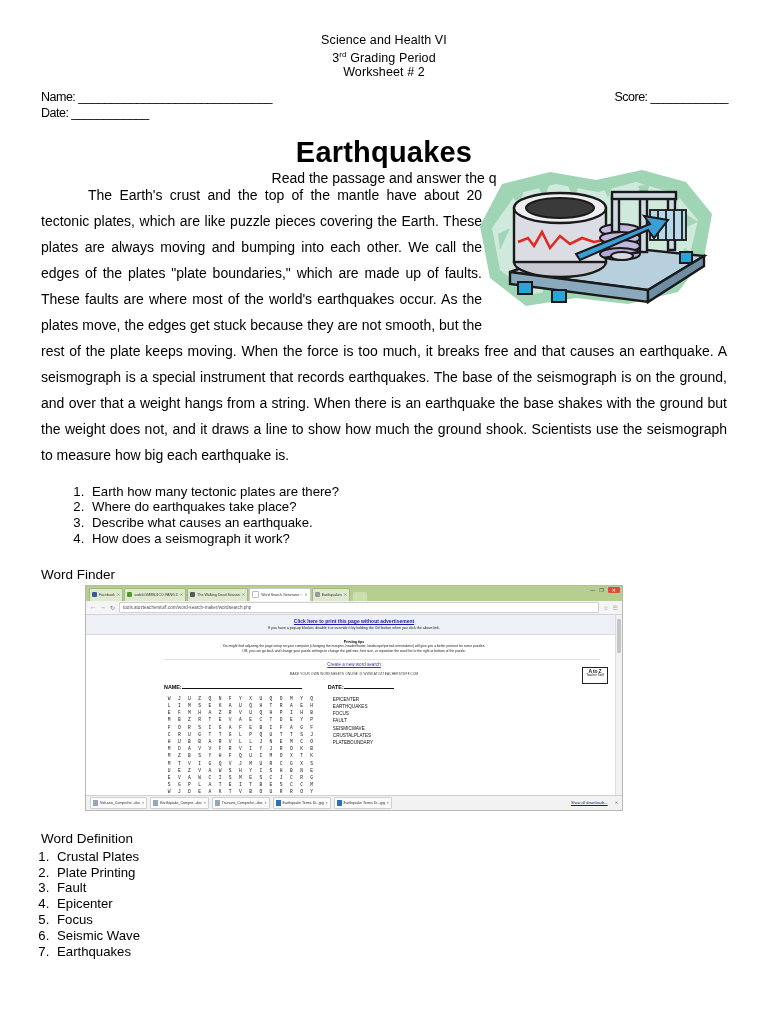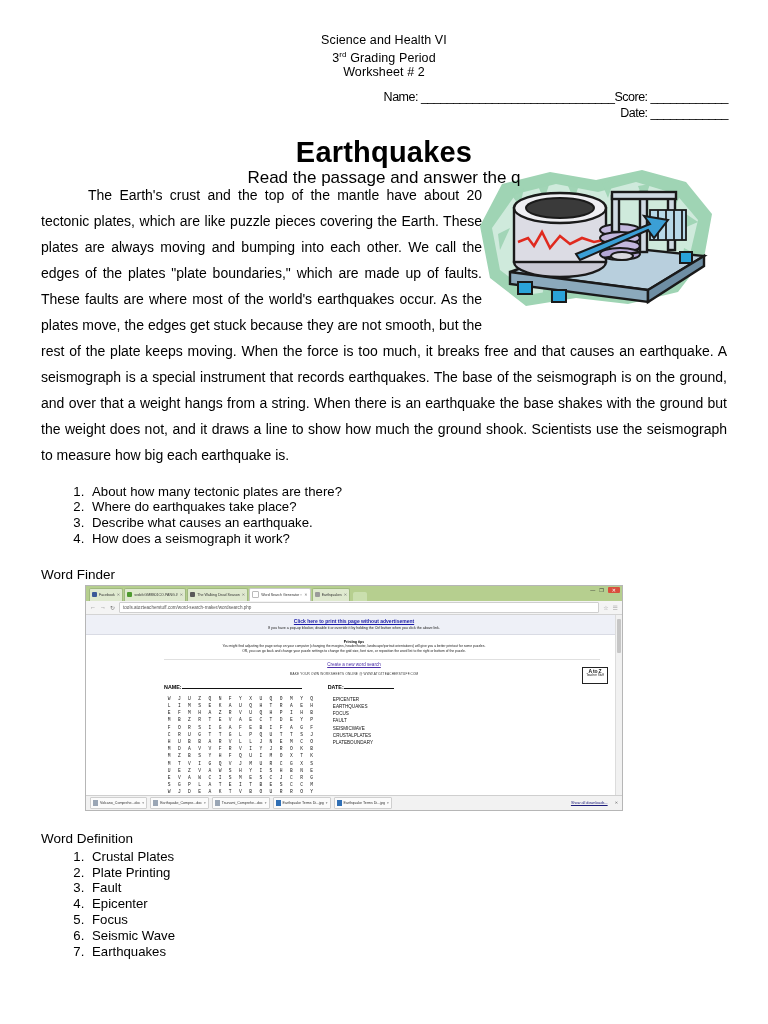--- a/index.html
+++ b/index.html
@@ -36,21 +36,21 @@
 
   
   .id-block {
     margin-top: 9px;
     padding: 0 40px 0 41px;
     font-size: 12.5px;
     line-height: 16px;
   }
   .id-row {
     display: flex;
-    justify-content: flex-end;
+    justify-content: space-between;
     align-items: baseline;
   }
   .id-left { white-space: nowrap; }
   .id-right { white-space: nowrap; }
   .blank-lg { letter-spacing: -0.5px; }
 
   
   .title-wrap {
     text-align: center;
     margin-top: 16px;
@@ -63,21 +63,21 @@
     line-height: 30px;
     letter-spacing: .2px;
   }
   .title-sub {
     font-size: 14.5px;
     font-weight: bold;
     line-height: 17px;
     margin-top: 2px;
   }
   .title-instr {
-    font-size: 17px;
+    font-size: 14px;
     line-height: 16px;
     margin-top: 3px;
     position: relative;
     z-index: 1;
   }
 
   
   .clipart {
     position: absolute;
     left: 472px;
@@ -368,21 +368,21 @@
     display: flex;
     align-items: center;
     padding: 0 4px;
     gap: 4px;
     position: relative;
   }
 
   
   ol.def-list {
     margin: 3px 0 0 0;
-    padding-left: 88px;
+    padding-left: 53px;
     font-size: 13.2px;
     line-height: 15.8px;
   }
   ol.def-list li { padding-left: 4px; }
 </style>
 </head>
 <body>
 
 <div class="page">
 
@@ -472,21 +472,21 @@
     <div class="title-main">Earthquakes</div>
     <div class="title-instr">Read the passage and answer the q</div>
   </div>
 
   <div class="passage">
     <span class="float-spacer"></span>
     <p><span class="indent"></span><span>The Earth's crust</span> <span>and the top of the mantle have about 20 tectonic plates, which are like puzzle pieces covering the Earth. These plates are always moving and bumping into each other. We call the edges of the plates "plate boundaries," which are made up of faults. These faults are where most of the world's earthquakes occur. As the plates move, the edges get stuck because they are not smooth, but the rest of the plate keeps moving. When the force is too much, it breaks free and that causes an earthquake. A seismograph is a special instrument that records earthquakes. The base of the seismograph is on the ground, and over that a weight hangs from a string. When there is an earthquake the base shakes with the ground but the weight does not, and it draws a line to show how much the ground shook. Scientists use the seismograph to measure how big each earthquake is.</span></p>
   </div>
 
   <ol class="q-list">
-    <li>About how many tectonic plates are there?</li>
+    <li>Earth how many tectonic plates are there?</li>
     <li>Where do earthquakes take place?</li>
     <li>Describe what causes an earthquake.</li>
     <li>How does a seismograph it work?</li>
   </ol>
 
   <div class="section-label">Word Finder</div>
 
   <div class="browser-shot">
 
     <div class="bs-tabstrip">

